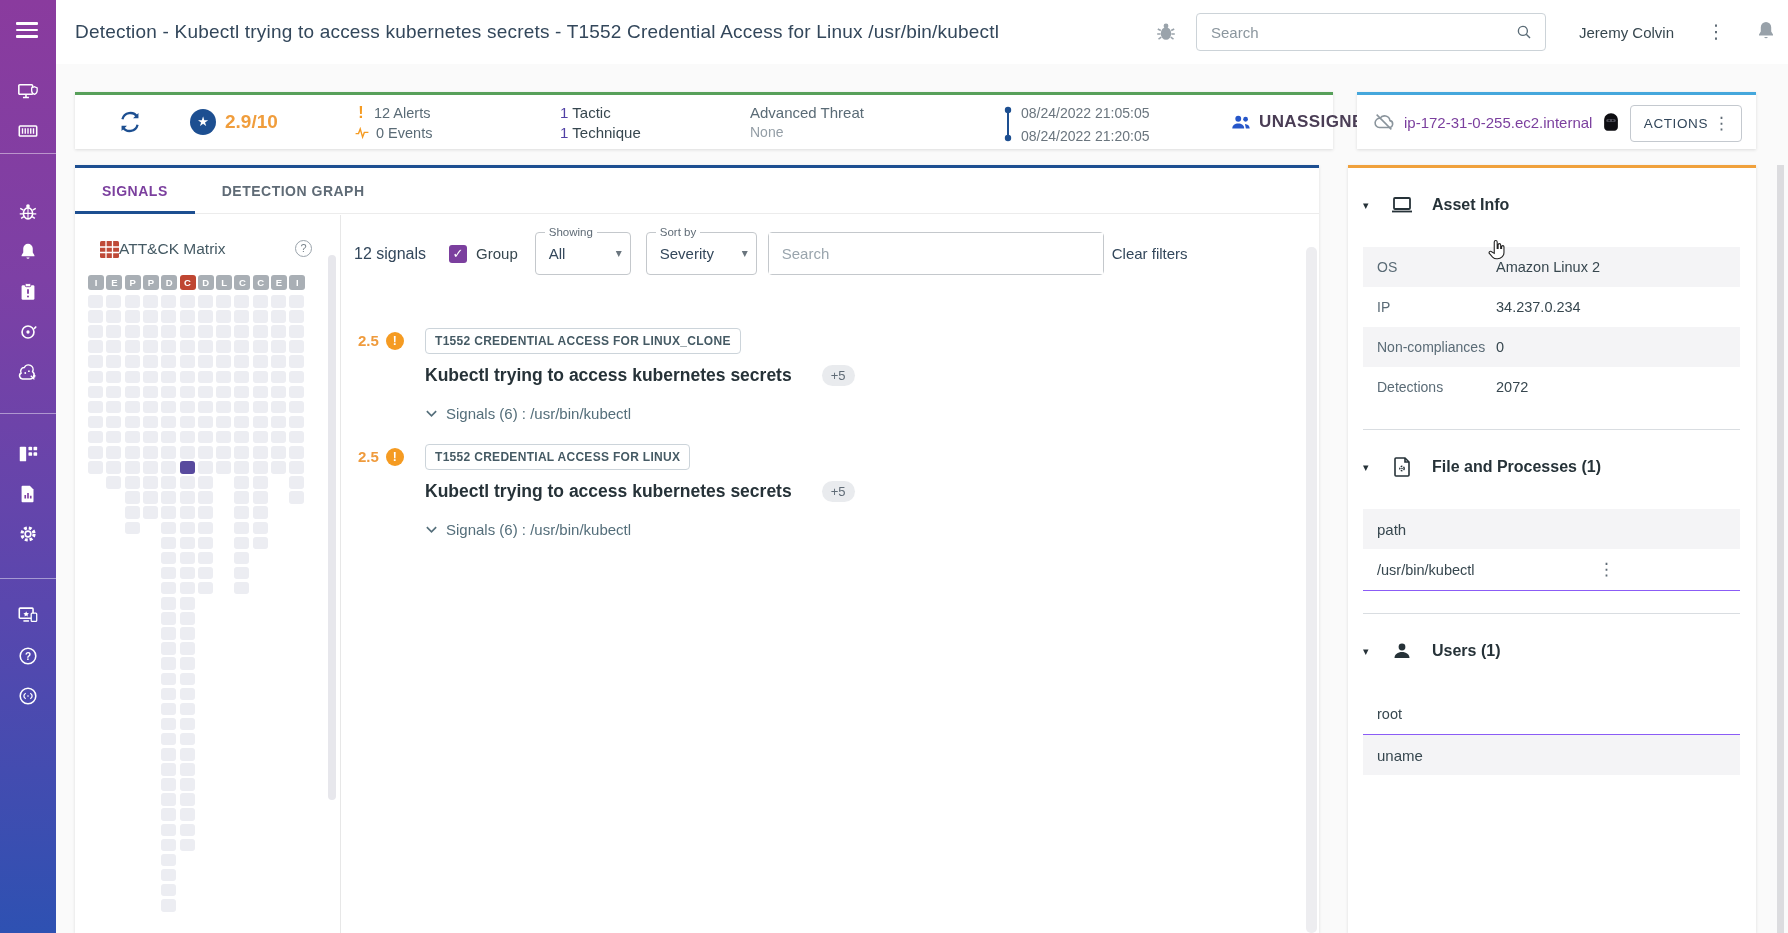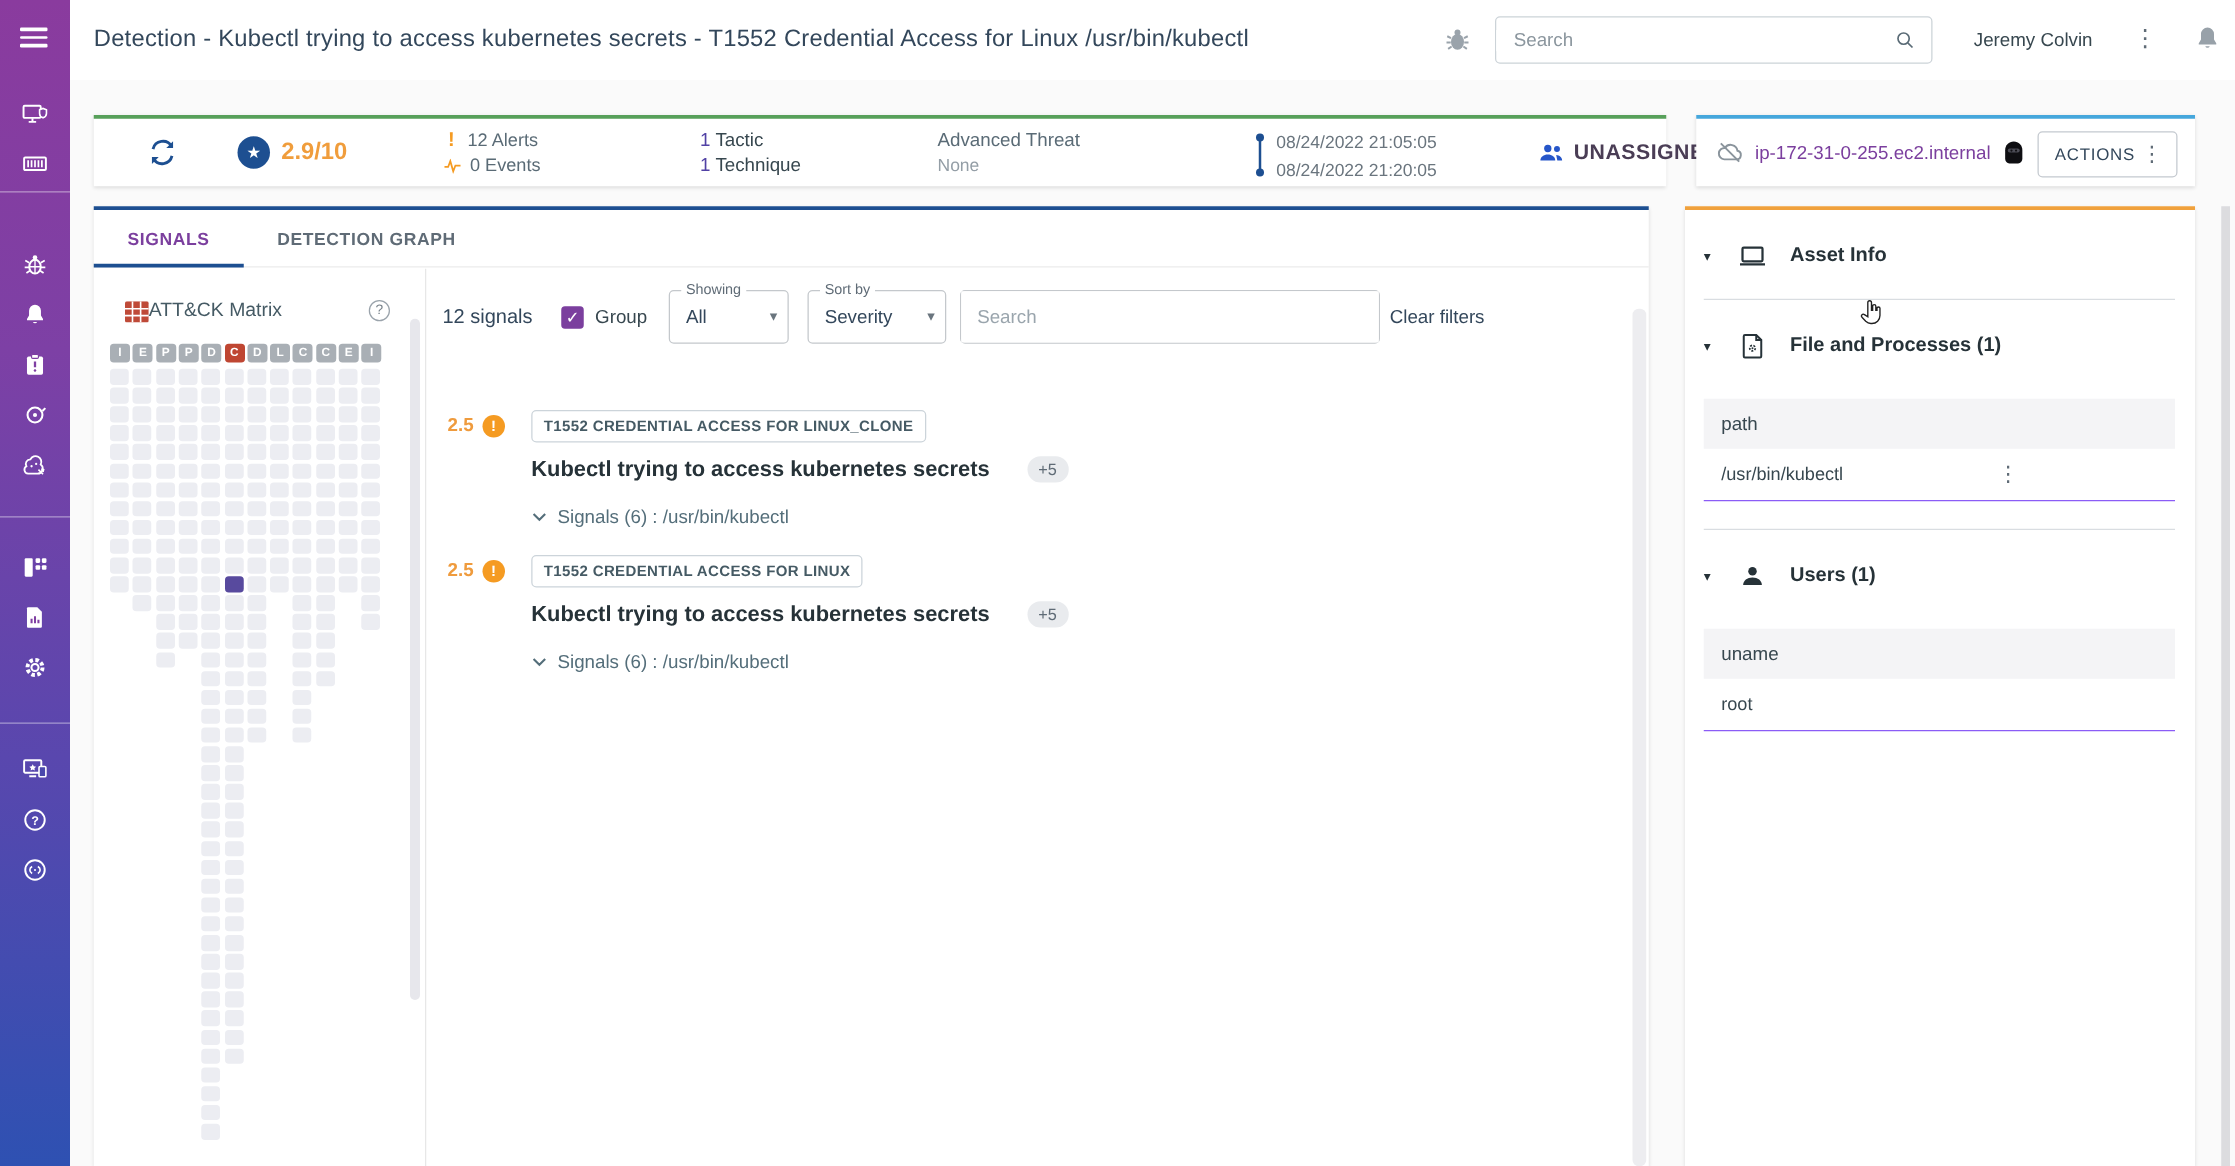--- a/index.html
+++ b/index.html
@@ -687,20 +687,38 @@
 <aside class="card" id="ctxpanel">
 
   <div class="ctx-sec-head">
     <span class="sec-caret">▾</span>
     <svg class="sec-icon" viewBox="0 0 24 24">
         <rect x="4" y="5" width="16" height="11" rx="1" fill="none" stroke="#263238" stroke-width="1.8"></rect>
         <path d="M2 18.5h20" stroke="#263238" stroke-width="1.8"></path>
       </svg>
     <span class="sec-title">Asset Info</span>
   </div>
+  <div class="ctx-table">
+    <div class="ctx-row shade">
+      <span class="k">OS</span>
+      <span class="v">Amazon Linux 2</span>
+    </div>
+    <div class="ctx-row">
+      <span class="k">IP</span>
+      <span class="v">34.237.0.234</span>
+    </div>
+    <div class="ctx-row shade">
+      <span class="k">Non-compliances</span>
+      <span class="v">0</span>
+    </div>
+    <div class="ctx-row">
+      <span class="k">Detections</span>
+      <span class="v">2072</span>
+    </div>
+  </div>
 
   <div class="ctx-divider"></div>
 
   <div class="ctx-sec-head">
     <span class="sec-caret">▾</span>
     <svg class="sec-icon" viewBox="0 0 24 24">
         <path d="M6 3h9l4 4v13a1 1 0 01-1 1H6a1 1 0 01-1-1V4a1 1 0 011-1z" fill="none" stroke="#263238" stroke-width="1.6"></path>
         <path d="M15 3v4h4" fill="none" stroke="#263238" stroke-width="1.6"></path>
         <circle cx="12" cy="13.5" r="2.2" fill="none" stroke="#263238" stroke-width="1.4" stroke-dasharray="1.6 1.1"></circle>
         <circle cx="12" cy="13.5" r=".8" fill="#263238"></circle>
@@ -721,25 +739,25 @@
 
   <div class="ctx-sec-head">
     <span class="sec-caret">▾</span>
     <svg class="sec-icon" viewBox="0 0 24 24">
         <circle cx="12" cy="8" r="3.4" fill="#263238"></circle>
         <path d="M4.5 19c0-3.6 3.3-6 7.5-6s7.5 2.4 7.5 6z" fill="#263238"></path>
       </svg>
     <span class="sec-title">Users (1)</span>
   </div>
   <div class="ctx-table">
+    <div class="ctx-row valrow">
+      <span>root</span>
+    </div>
     <div class="ctx-row shade hdr">
       <span>uname</span>
-    </div>
-    <div class="ctx-row valrow">
-      <span>root</span>
     </div>
   </div>
 </aside>
 
 <div id="ctx-scroll"></div>
 
 <svg id="cursor" viewBox="0 0 24 28">
   <path d="M9 4.2c0-.9.7-1.6 1.6-1.6s1.6.7 1.6 1.6v6.9h1V7.4c0-.8.6-1.4 1.4-1.4.8 0 1.4.6 1.4 1.4v3.7h1V9.3c0-.7.6-1.2 1.3-1.2s1.3.5 1.3 1.2v6.2c0 3.9-3.1 7-7 7h-.9c-1.7 0-3.3-.7-4.5-1.9l-3.3-3.6c-.6-.6-.6-1.6 0-2.2.6-.6 1.6-.6 2.2 0L9 16.6z" fill="#fff" stroke="#222" stroke-width="1.2"></path>
 </svg>
 

